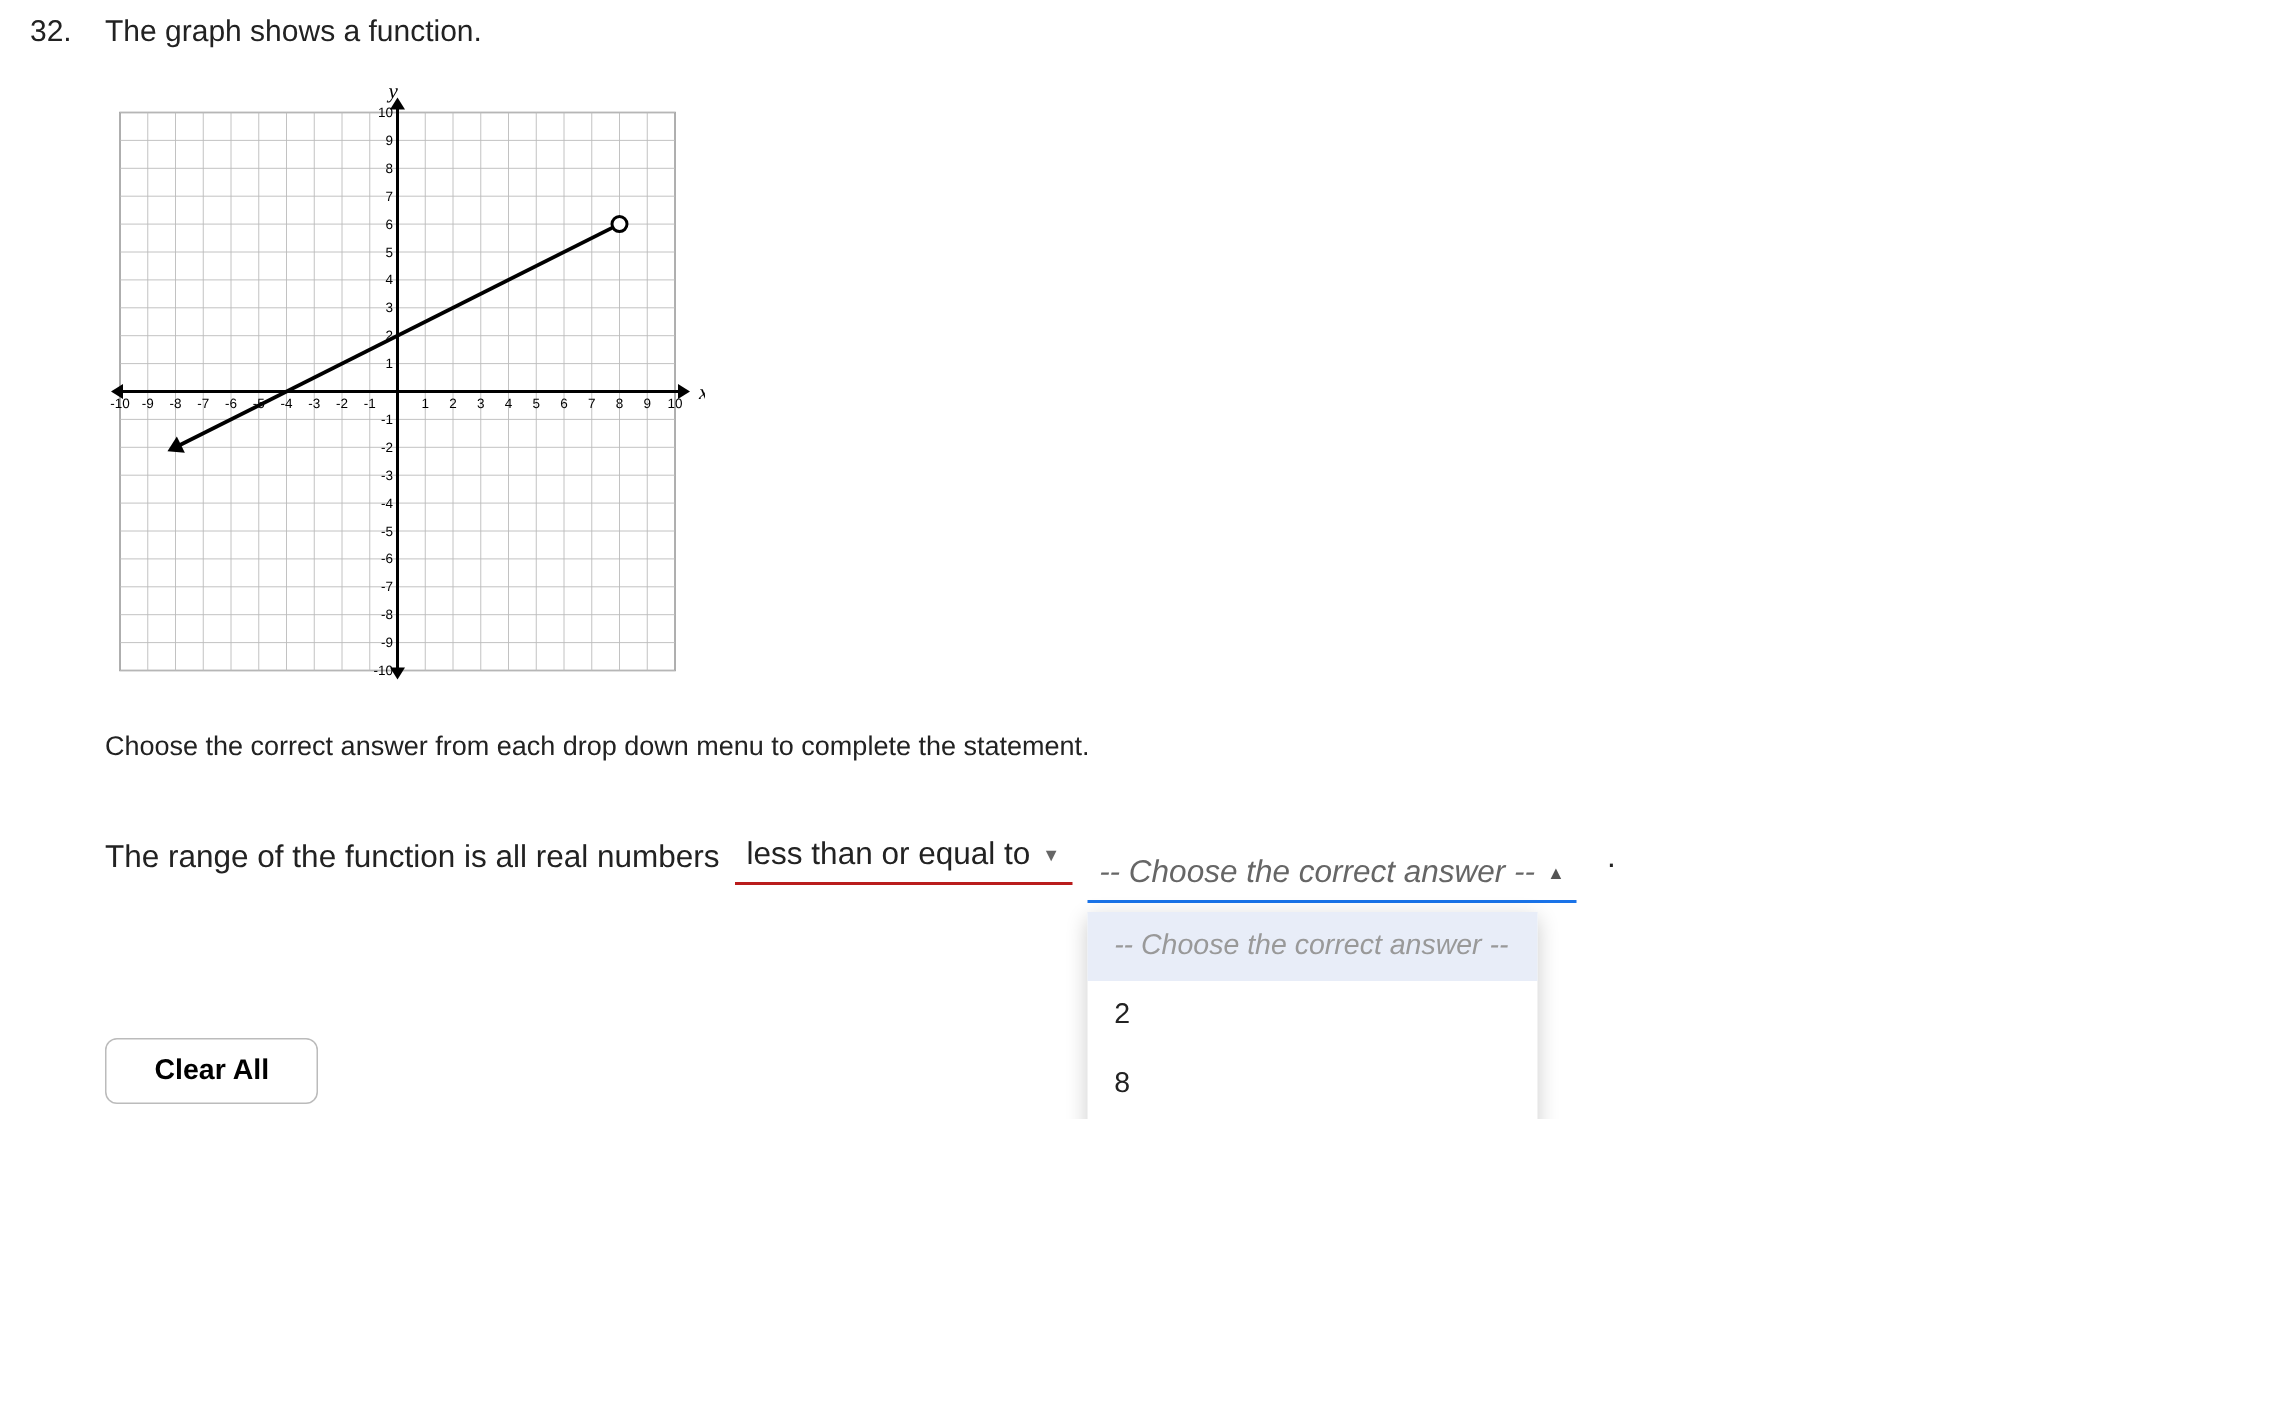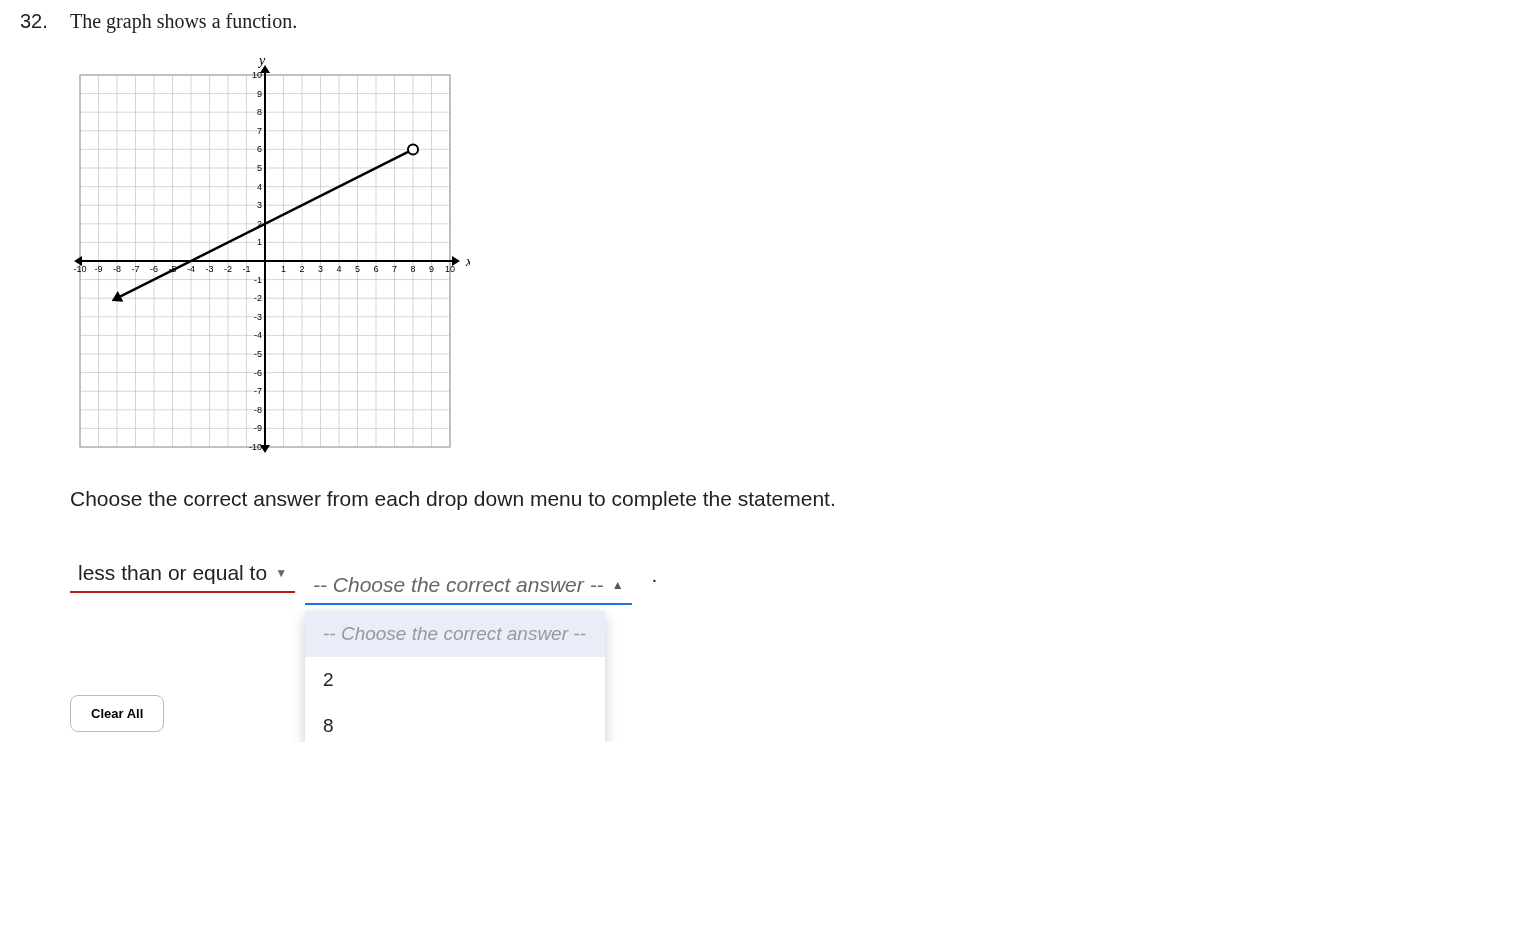--- a/index.html
+++ b/index.html
@@ -12,23 +12,23 @@
     width: 1530px;
   }
   .question-row {
     display: flex;
     align-items: flex-start;
     gap: 10px;
     justify-content: space-between;
   }
   .qnum { width: 40px; }
   .qbody { flex: 1; }
-  .prompt { margin: 0 0 24px 0; font-family: Liberation Serif, serif; }
+  .prompt { margin: 0 0 24px 0; }
   .graph-wrap { margin: 0 0 30px 0; }
-  .instruction { margin: 0 0 34px 0; font-size: 21px; }
+  .instruction { margin: 0 0 34px 0; font-size: 18px; }
   .statement-row {
     display: flex;
     align-items: center;
     flex-wrap: wrap;
     gap: 10px;
     font-size: 21px;
   }
   .dropdown {
     display: inline-flex;
     align-items: center;
@@ -69,22 +69,22 @@
     background: #e8edf8;
     color: #999;
     font-style: italic;
   }
   .period { margin-left: 10px; }
   .clear-all-wrap { margin-top: 90px; }
   .clear-all {
     border: 1px solid #bbb;
     border-radius: 8px;
     background: #fff;
-    padding: 10px 20px;
-    font-size: 13px;
+    padding: 10px 32px;
+    font-size: 19px;
     font-weight: bold;
     cursor: pointer;
   }
   svg { display: block; }
 </style>
 </head>
 <body>
 
 <div class="question-row">
   <div class="qnum">32.</div>
@@ -186,20 +186,21 @@
           <text x="189" y="8" font-size="14" font-style="italic" font-family="serif">y</text>
           <line x1="47" y1="241.2" x2="343" y2="92.4" stroke="#000" stroke-width="2.5"></line>
           <circle cx="343" cy="92.4" r="5" fill="#fff" stroke="#000" stroke-width="2"></circle>
           <polygon points="41.63343685400051,243.88328157299975 53.26099033699941,244.77770876399964 47.89442719099992,234.04458247200066" fill="#000"></polygon>
         </svg>
     </div>
 
     <p class="instruction">Choose the correct answer from each drop down menu to complete the statement.</p>
 
     <div class="statement-row">
+      <span>The range of the function is all real numbers</span>
 
       <span class="dropdown">
         <span>less than or equal to</span>
         <span class="caret">▼</span>
       </span>
 
       <span class="dropdown-container">
         <span class="dropdown open">
           <span>-- Choose the correct answer --</span>
           <span class="caret caret-up">▲</span>

